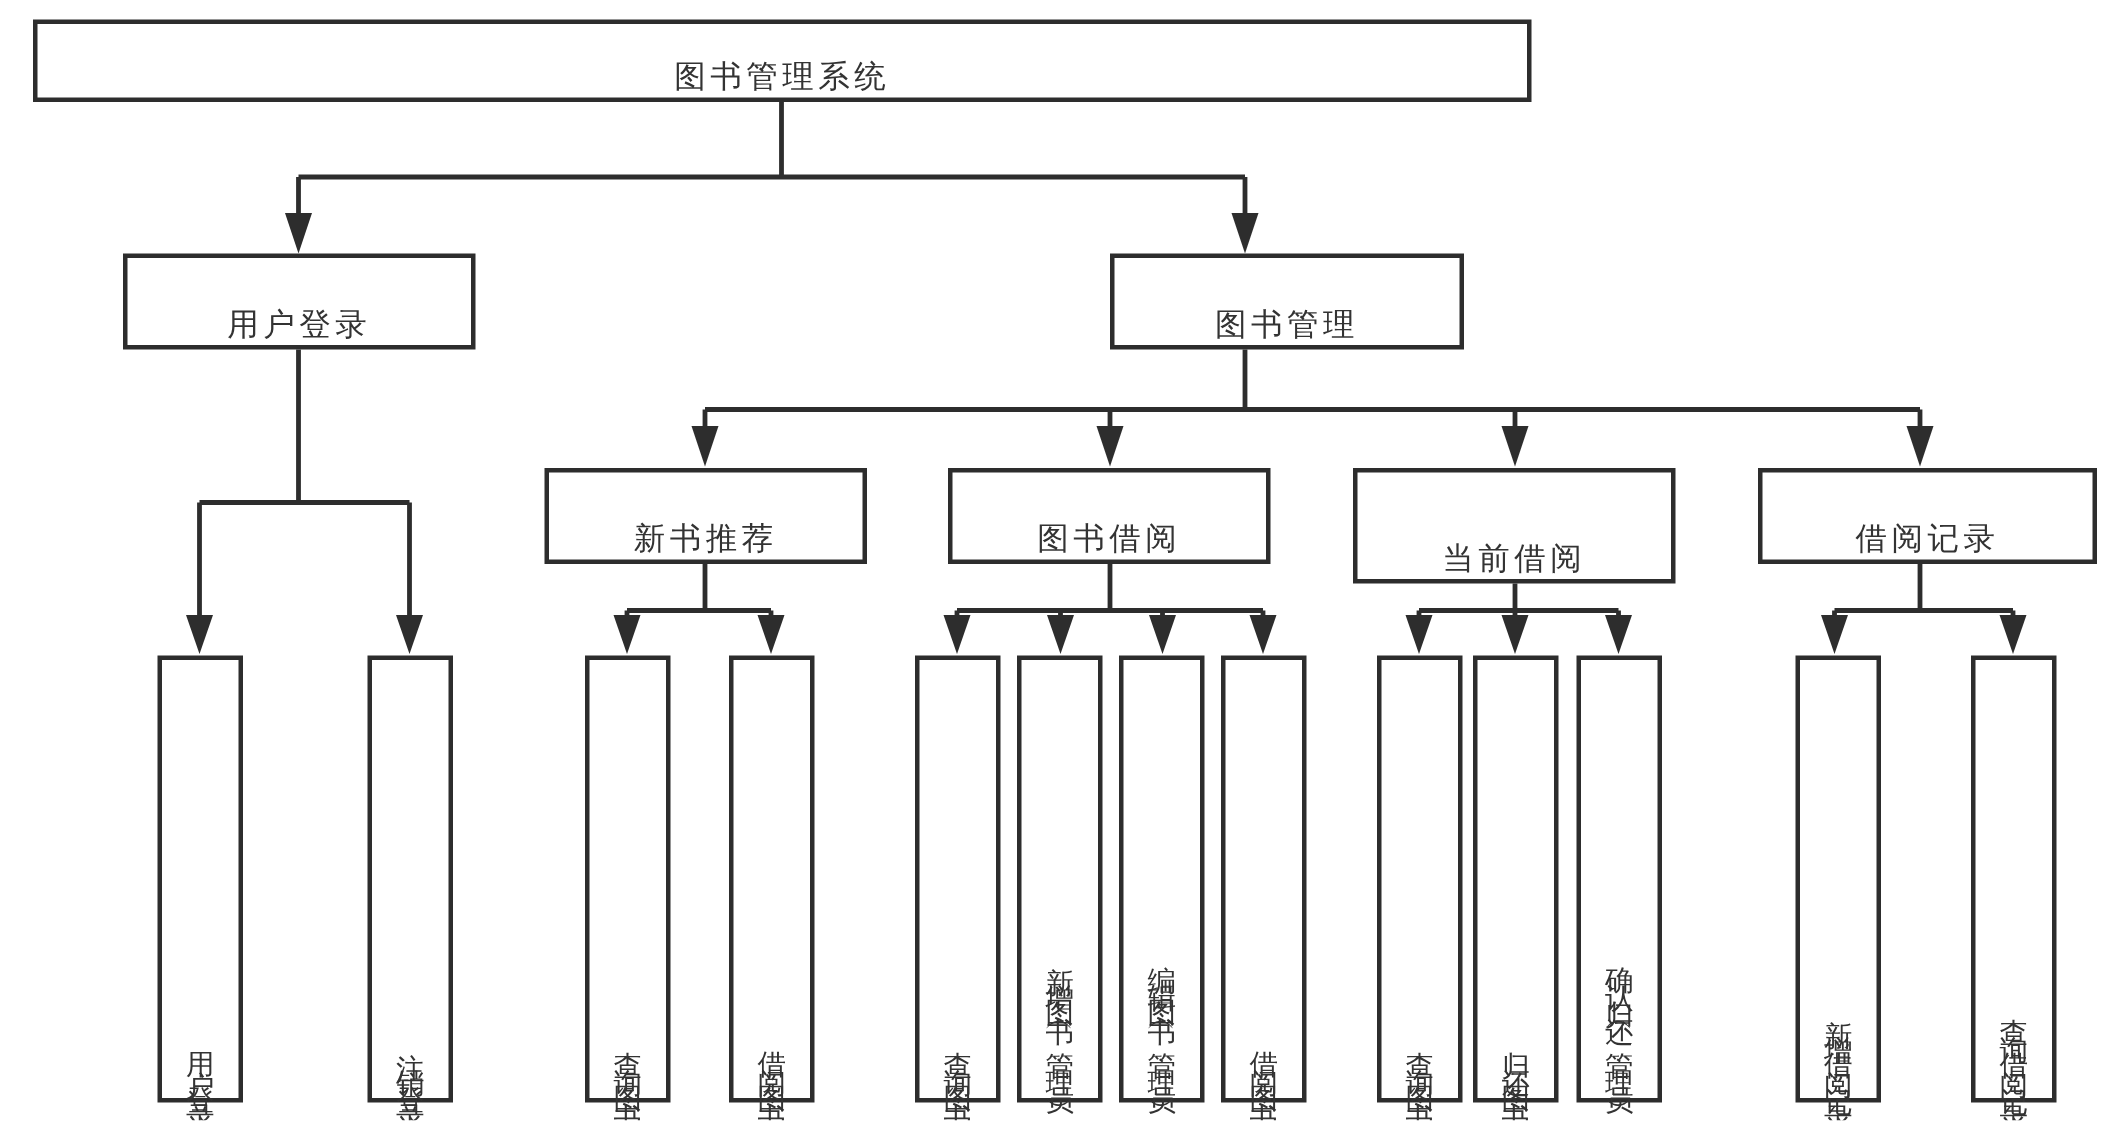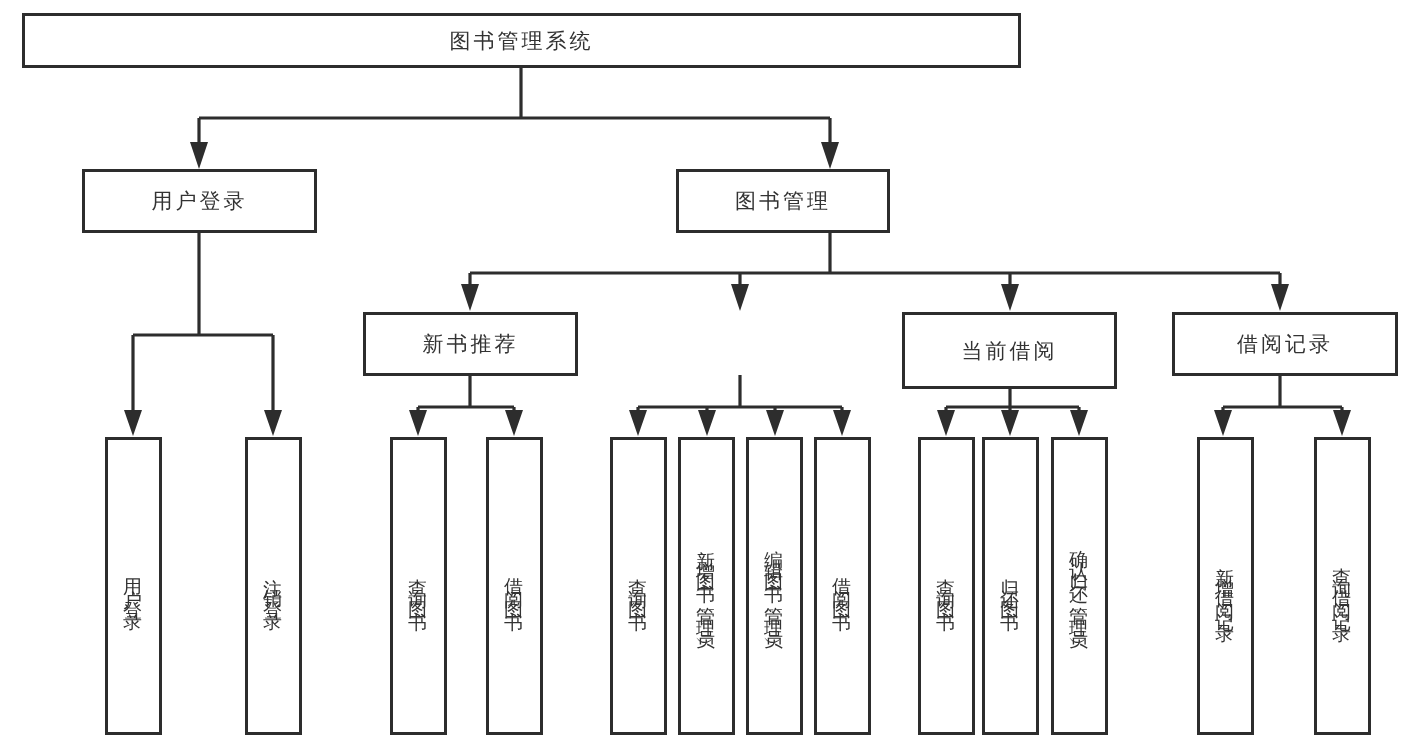--- a/index.html
+++ b/index.html
@@ -21,21 +21,21 @@
     top: 0;
     z-index: 0;
   }
   .node {
     position: absolute;
     box-sizing: border-box;
     background: #ffffff;
     border: 3px solid #2d2d2d;
     color: #333333;
     display: flex;
-    align-items: center;
+    align-items: flex-end;
     justify-content: center;
     z-index: 1;
   }
   .node .lbl {
     white-space: nowrap;
   }
   .h-node {
     font-size: 21px;
     letter-spacing: 3px;
   }
@@ -47,21 +47,21 @@
   }
   .leaf .lbl {
     writing-mode: vertical-rl;
     text-orientation: mixed;
     letter-spacing: 0.6em;
     white-space: nowrap;
   }
   
   #root  { left: 22px;   top: 13px;  width: 999px; height: 55px; }
   #l2-0  { left: 82px;   top: 169px; width: 235px; height: 64px; }
-  #l2-1  { left: 676px;  top: 169px; width: 214px; height: 64px; }
+  #l2-1  { left: 740px;  top: 169px; width: 236px; height: 64px; }
   #l3-0  { left: 363px;  top: 312px; width: 215px; height: 64px; font-family: Liberation Serif, serif; }
   #l3-1  { left: 632px;  top: 312px; width: 215px; height: 64px; }
   #l3-2  { left: 902px;  top: 312px; width: 215px; height: 77px; }
   #l3-3  { left: 1172px; top: 312px; width: 226px; height: 64px; }
   
   #leaf-0  { left: 105px; }
   #leaf-1  { left: 245px; }
   #leaf-2  { left: 390px; }
   #leaf-3  { left: 486px; }
   #leaf-4  { left: 610px; }
@@ -136,20 +136,23 @@
   <div class="node h-node" id="l2-0">
     <span class="lbl">用户登录</span>
   </div>
   <div class="node h-node" id="l2-1">
     <span class="lbl">图书管理</span>
   </div>
 
   <div class="node h-node" id="l3-0">
     <span class="lbl">新书推荐</span>
   </div>
+  <div class="node h-node" id="l3-1">
+    <span class="lbl">图书借阅</span>
+  </div>
   <div class="node h-node" id="l3-2">
     <span class="lbl">当前借阅</span>
   </div>
   <div class="node h-node" id="l3-3">
     <span class="lbl">借阅记录</span>
   </div>
 
   <div class="node leaf" id="leaf-0">
     <span class="lbl">用户登录</span>
   </div>

